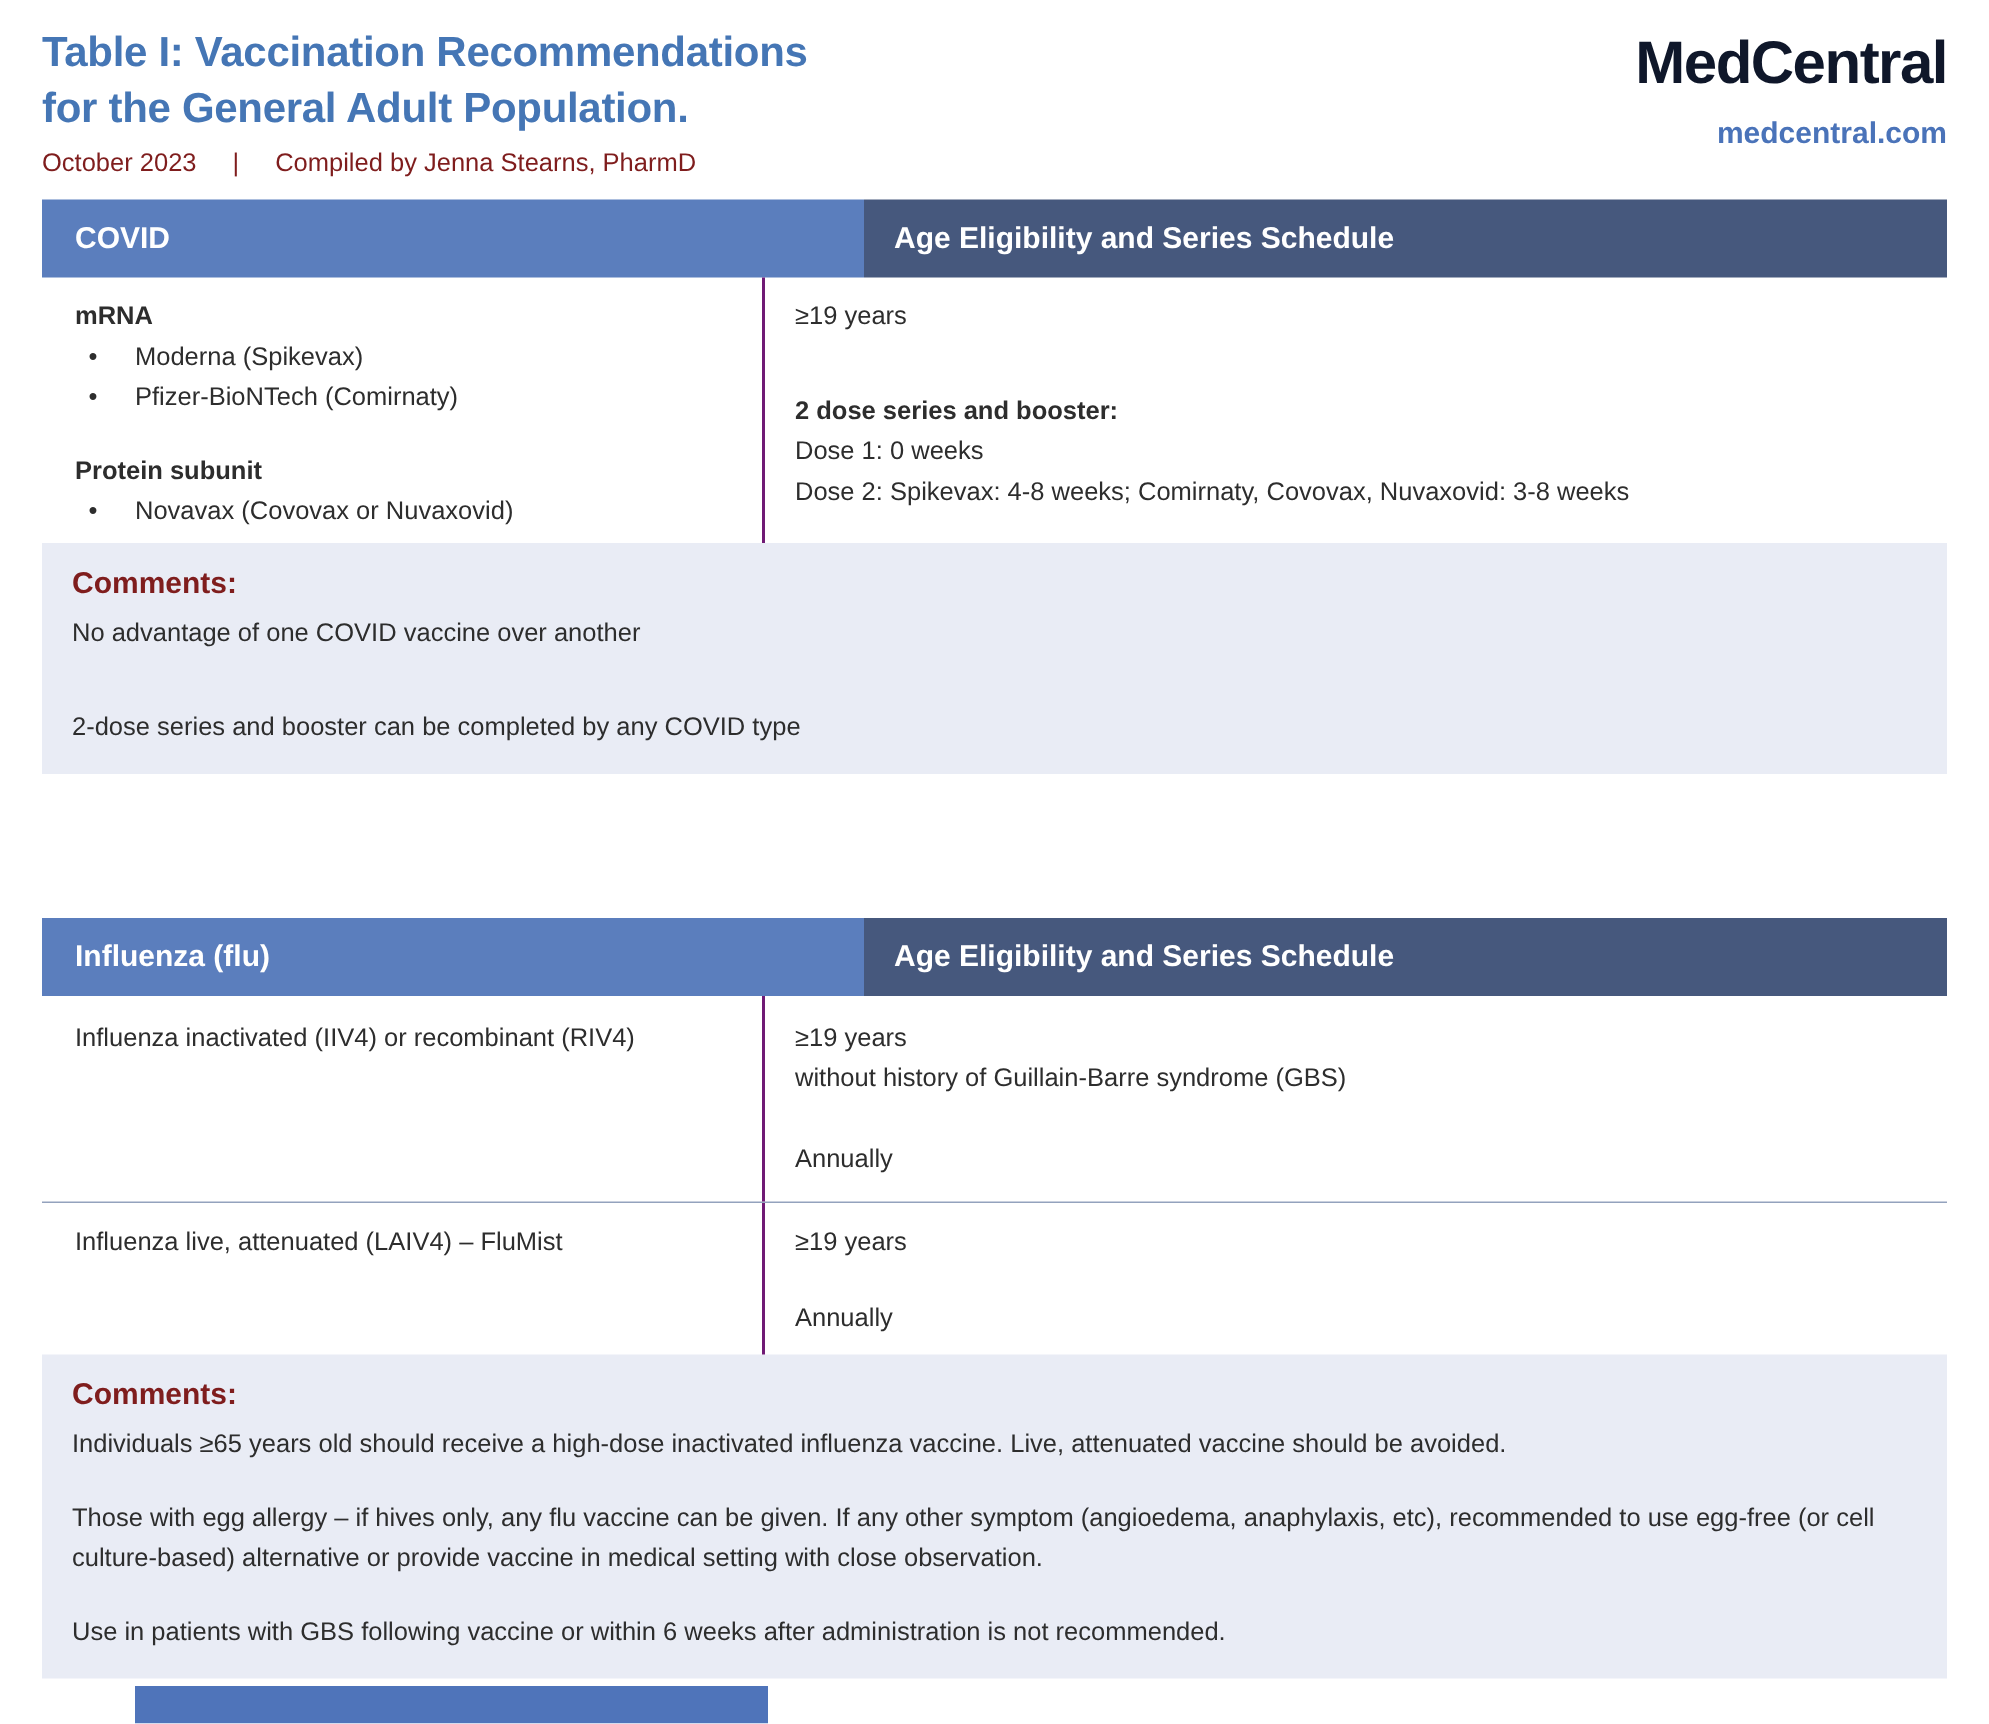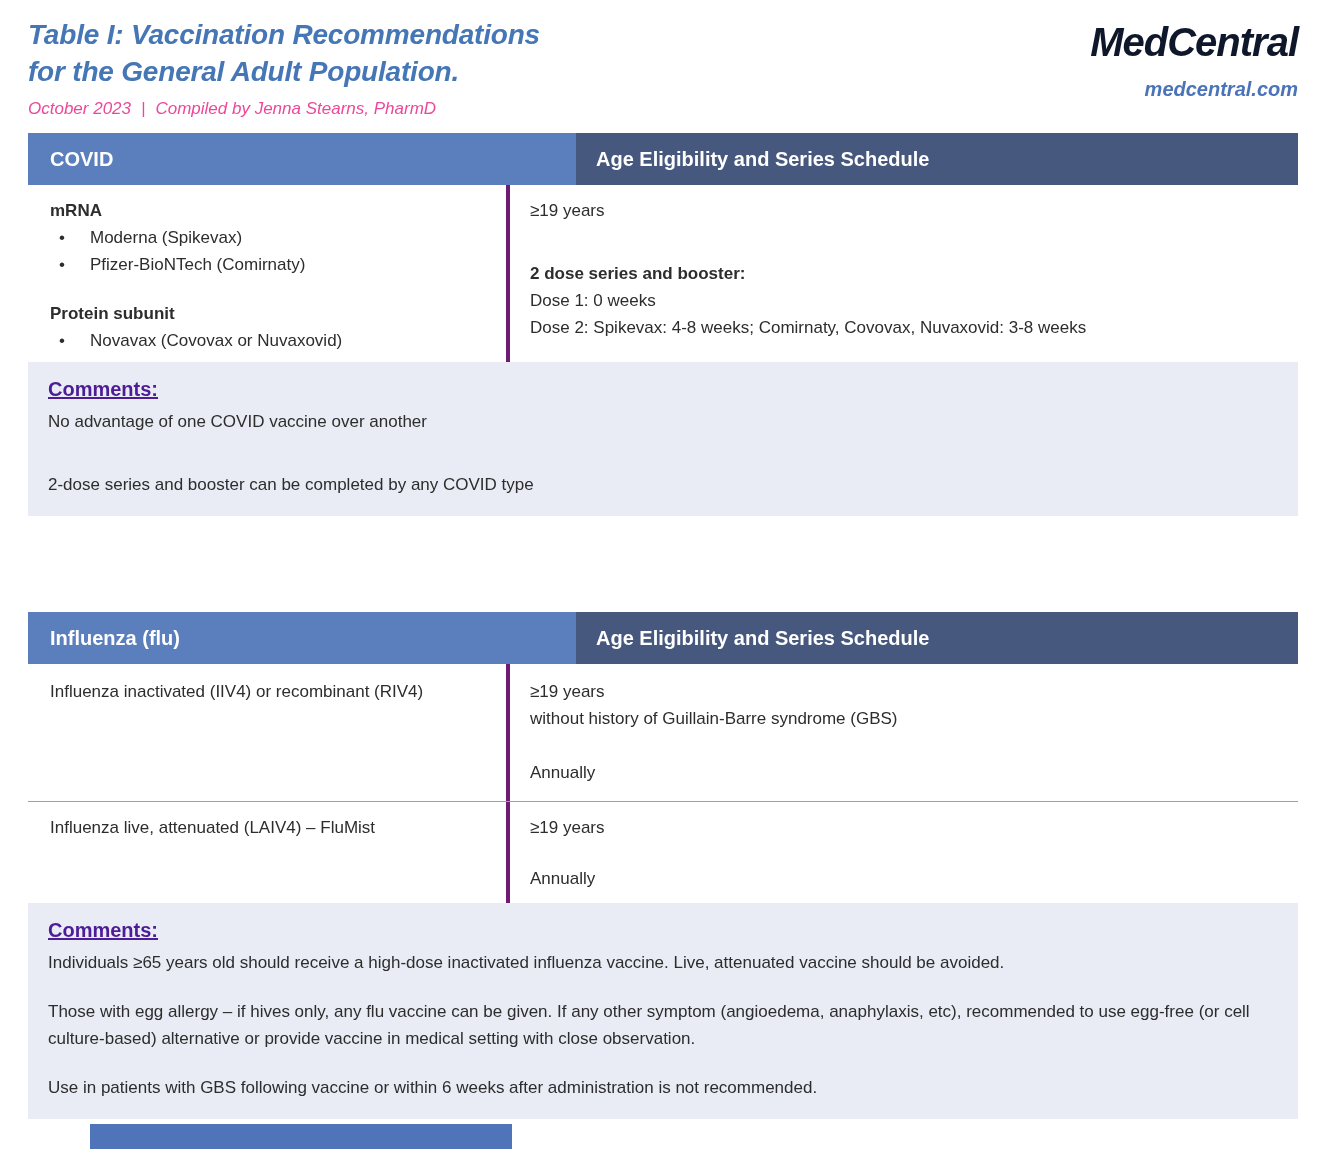--- a/index.html
+++ b/index.html
@@ -4,54 +4,54 @@
 <style>
   html,body{margin:0;padding:0;}
   body{
     width:1326px;height:1149px;background:#ffffff;
     font-family:"Liberation Sans",sans-serif;color:#2d2d2d;
     overflow:hidden;position:relative;
   }
   .content{margin:0 28px;}
 
   
-  .doc-header{display:flex;justify-content:space-between;align-items:flex-start;padding-top:16px;font-style:italic;}
+  .doc-header{display:flex;justify-content:space-between;align-items:flex-start;padding-top:16px;}
   .doc-title{color:#4576b5;font-size:28px;font-weight:700;line-height:37px;letter-spacing:-0.2px;}
-  .doc-sub{color:#ec4899;font-size:17px;margin-top:9px;display:flex;gap:10px;align-items:baseline;}
+  .doc-sub{color:#7f1d1d;font-size:17px;margin-top:9px;display:flex;gap:24px;align-items:baseline;}
   .brand{ text-align:right;padding-top:6px;}
   .logo{color:#0f172a;font-size:40px;font-weight:800;letter-spacing:-1px;line-height:40px;}
   .site{color:#4a73b9;font-size:20px;font-weight:700;margin-top:16px;}
 
   
   .vtable{margin-top:14px;}
   .thead{display:flex;height:52px;}
   .th-left{width:548px;background:#5b7ebd;display:flex;align-items:center;padding-left:22px;box-sizing:border-box;}
   .th-right{flex:1;background:#46587d;display:flex;align-items:center;padding-left:20px;text-align:right;}
   .th-text{color:#ffffff;font-size:20px;font-weight:700;}
 
   .tbody{display:flex;align-items:stretch;}
-  .tb-left{width:482px;box-sizing:border-box;border-right:4px solid #701a75;padding:12px 20px 8px 22px;}
+  .tb-left{width:482px;box-sizing:border-box;border-right:2px solid #701a75;padding:12px 20px 8px 22px;}
   .tb-right{flex:1;padding:12px 0 8px 20px;}
   .line{font-size:17px;line-height:27px;}
   .b{font-weight:700;}
   .li{display:flex;}
   .li .dot{width:40px;padding-left:9px;box-sizing:border-box;}
   .gap22{margin-top:22px;}
   .gap24{margin-top:24px;}
   .gap26{margin-top:36px;}
   .gap27{margin-top:27px;}
 
   .row-sep{border-bottom:1px solid #93a2bd;}
   .flu-row1{min-height:138px;box-sizing:border-box;}
   .flu-row2{min-height:101px;box-sizing:border-box;}
   .flu-row1 .tb-left,.flu-row1 .tb-right{padding-top:14px;}
 
   
   .comments{background:#e9ecf5;padding:13px 20px 18px 20px;}
-  .comments-title{color:#4c1d95;font-size:20px;font-weight:700;line-height:28px;margin-bottom:5px;text-decoration:underline;}
+  .comments-title{color:#7f1d1d;font-size:20px;font-weight:700;line-height:28px;margin-bottom:5px;}
   .spacer{height:82px;}
 
   
   .partial-bar{position:absolute;left:90px;bottom:0;width:422px;height:25px;background:#4f74ba;}
 </style>
 </head>
 <body>
 
 <div class="content">
 

